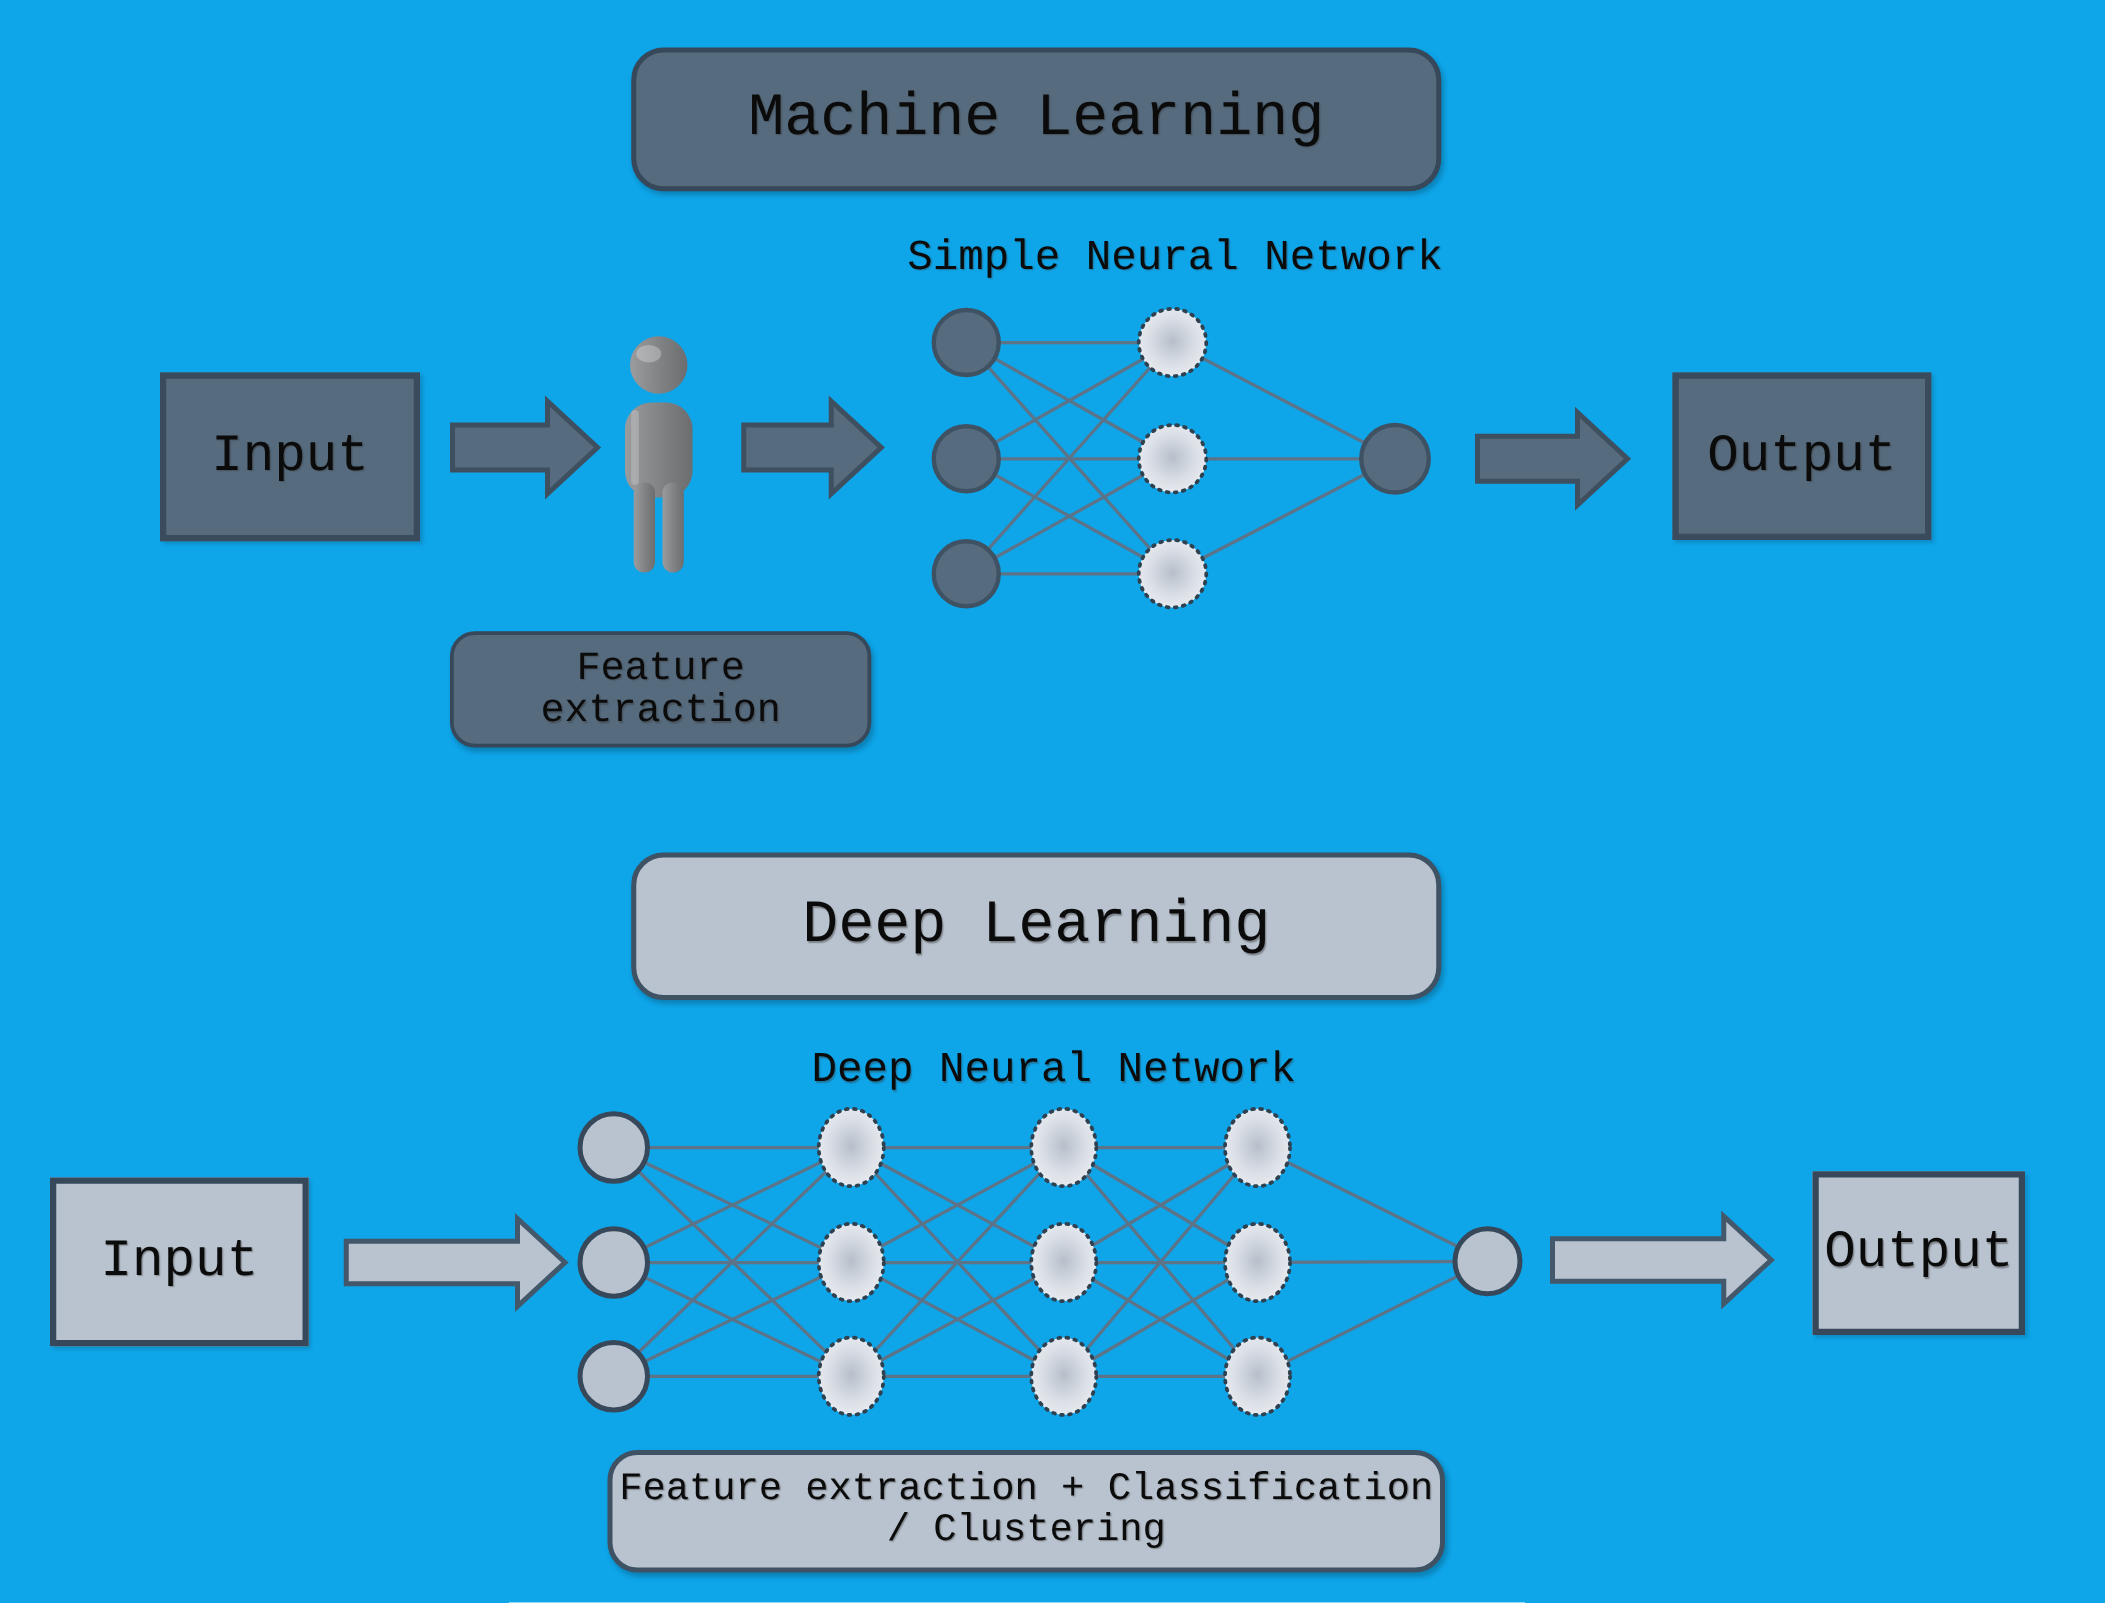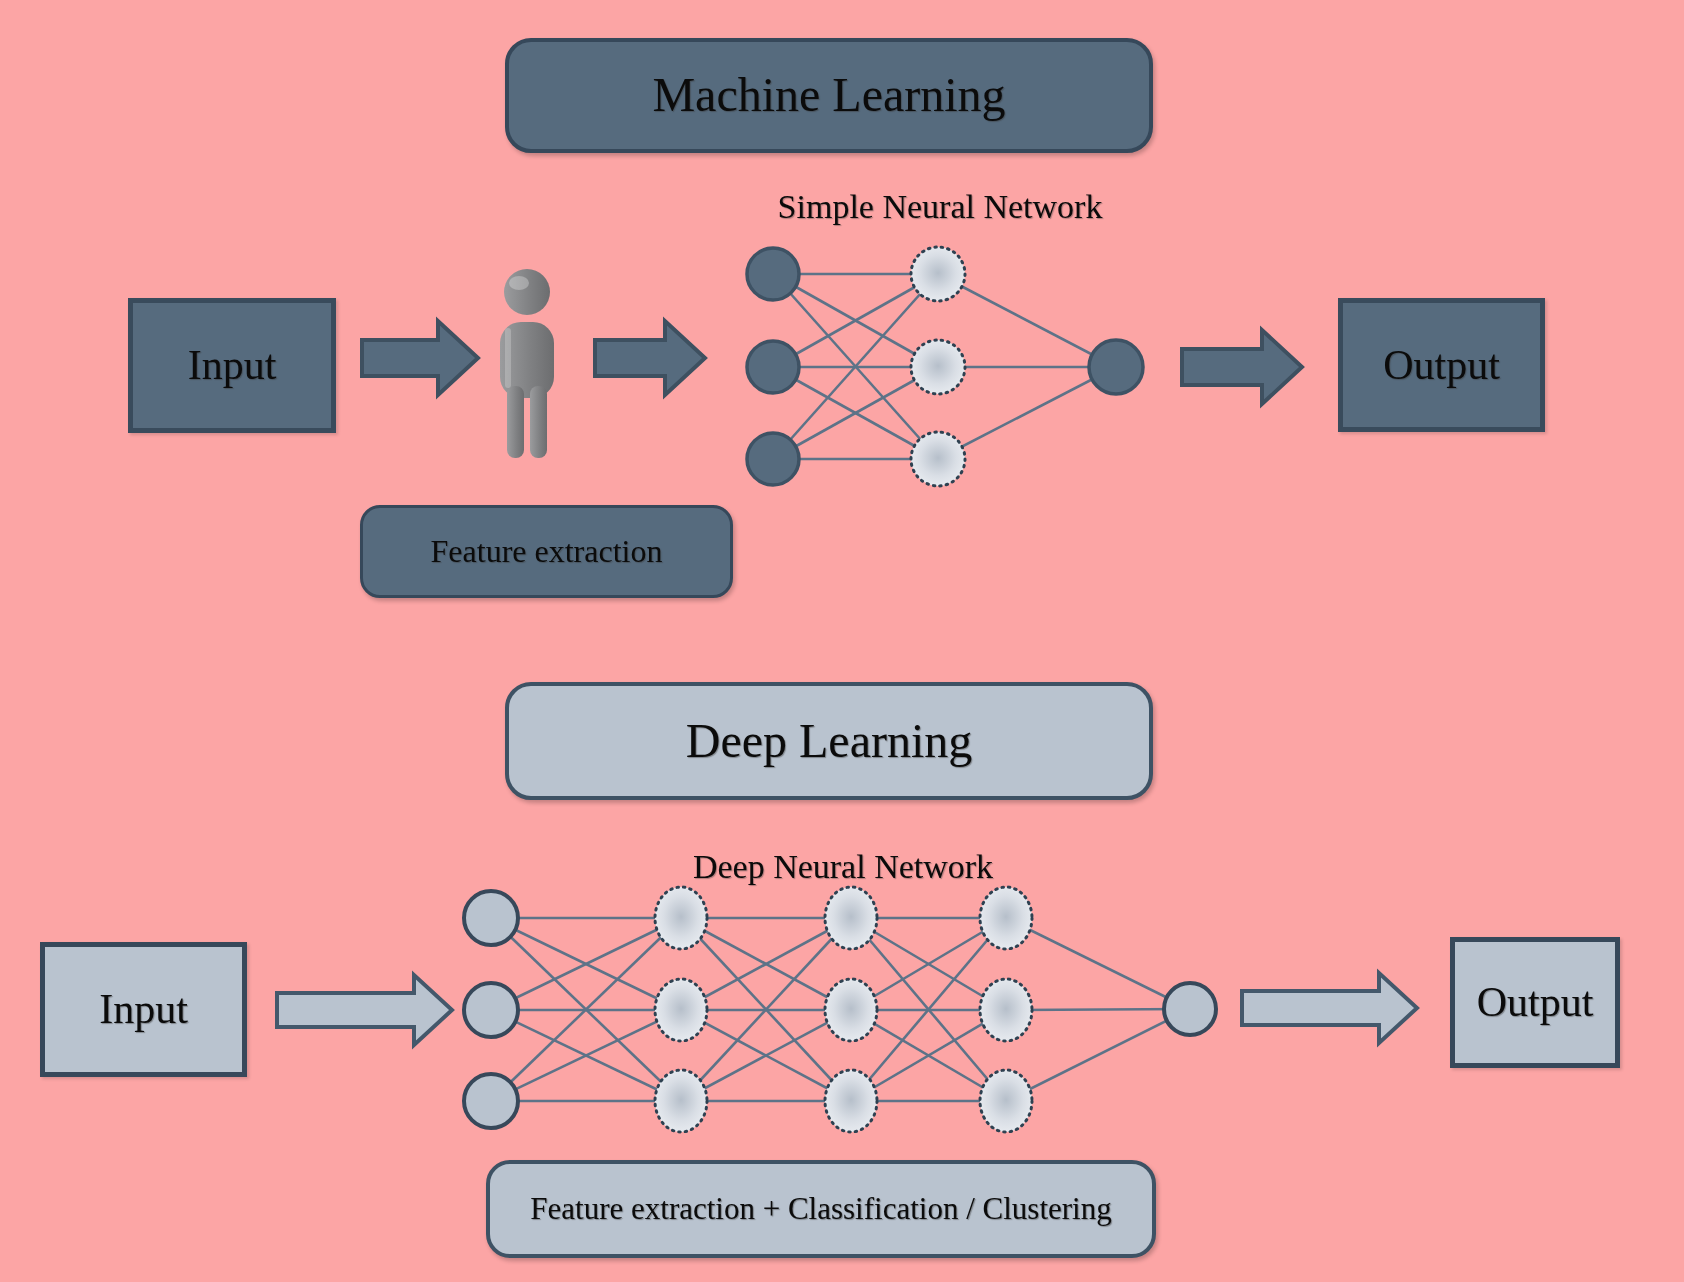--- a/index.html
+++ b/index.html
@@ -1,18 +1,18 @@
 <!DOCTYPE html>
 <html><head>
 <meta charset="utf-8">
 <style>
   html,body{margin:0;padding:0;background:#ffffff;}
   #stage{
-    position:relative;width:1684px;height:1282px;overflow:hidden;background:#fca5a5;
-    font-family:Liberation Serif, serif;color:#0b0b0b;
+    position:relative;width:1684px;height:1282px;overflow:hidden;background:#0ea5e9;
+    font-family:Liberation Mono, monospace;color:#0b0b0b;
   }
   #diagram-svg{position:absolute;left:0;top:0;z-index:1;}
   .box{
     position:absolute;display:flex;align-items:center;justify-content:center;
     box-sizing:border-box;text-align:center;z-index:2;line-height:1.05;
     text-shadow:1px 1px 1px rgba(55,55,55,.45);
   }
   .dark-fill{background:#566B7E;border:4px solid #36485A;}
   .light-fill{background:#B9C3CF;border:4px solid #3E5264;justify-content:center;}
   .title-box{border-radius:26px;font-size:48px;box-shadow:2px 3px 4px rgba(0,0,0,.22);}
@@ -136,30 +136,30 @@
   <div class="net-title" style="left:680px;top:188px;width:520px;">Simple Neural Network</div>
 
   <div class="box dark-fill io-box" style="left:128px;top:298px;width:208px;height:135px;">
     <span>Input</span>
   </div>
 
   <div class="box dark-fill io-box" style="left:1338px;top:298px;width:207px;height:134px;">
     <span>Output</span>
   </div>
 
-  <div class="box dark-fill label-box" style="left:360px;top:505px;width:373px;height:93px;">
+  <div class="box dark-fill label-box" style="left:360px;top:505px;width:337px;height:93px;">
     <span>Feature extraction</span>
   </div>
 
 
   <div class="box light-fill title-box" style="left:505px;top:682px;width:648px;height:118px;">
     <span>Deep Learning</span>
   </div>
 
-  <div class="net-title" style="left:583px;top:838px;width:520px;margin-top:10px;">Deep Neural Network</div>
+  <div class="net-title" style="left:583px;top:838px;width:520px;">Deep Neural Network</div>
 
   <div class="box light-fill io-box" style="left:40px;top:942px;width:207px;height:135px;">
     <span>Input</span>
   </div>
 
   <div class="box light-fill io-box" style="left:1450px;top:937px;width:170px;height:131px;">
     <span>Output</span>
   </div>
 
   <div class="box light-fill label-box" style="left:486px;top:1160px;width:670px;height:98px;border-radius:24px;font-size:31px;">

